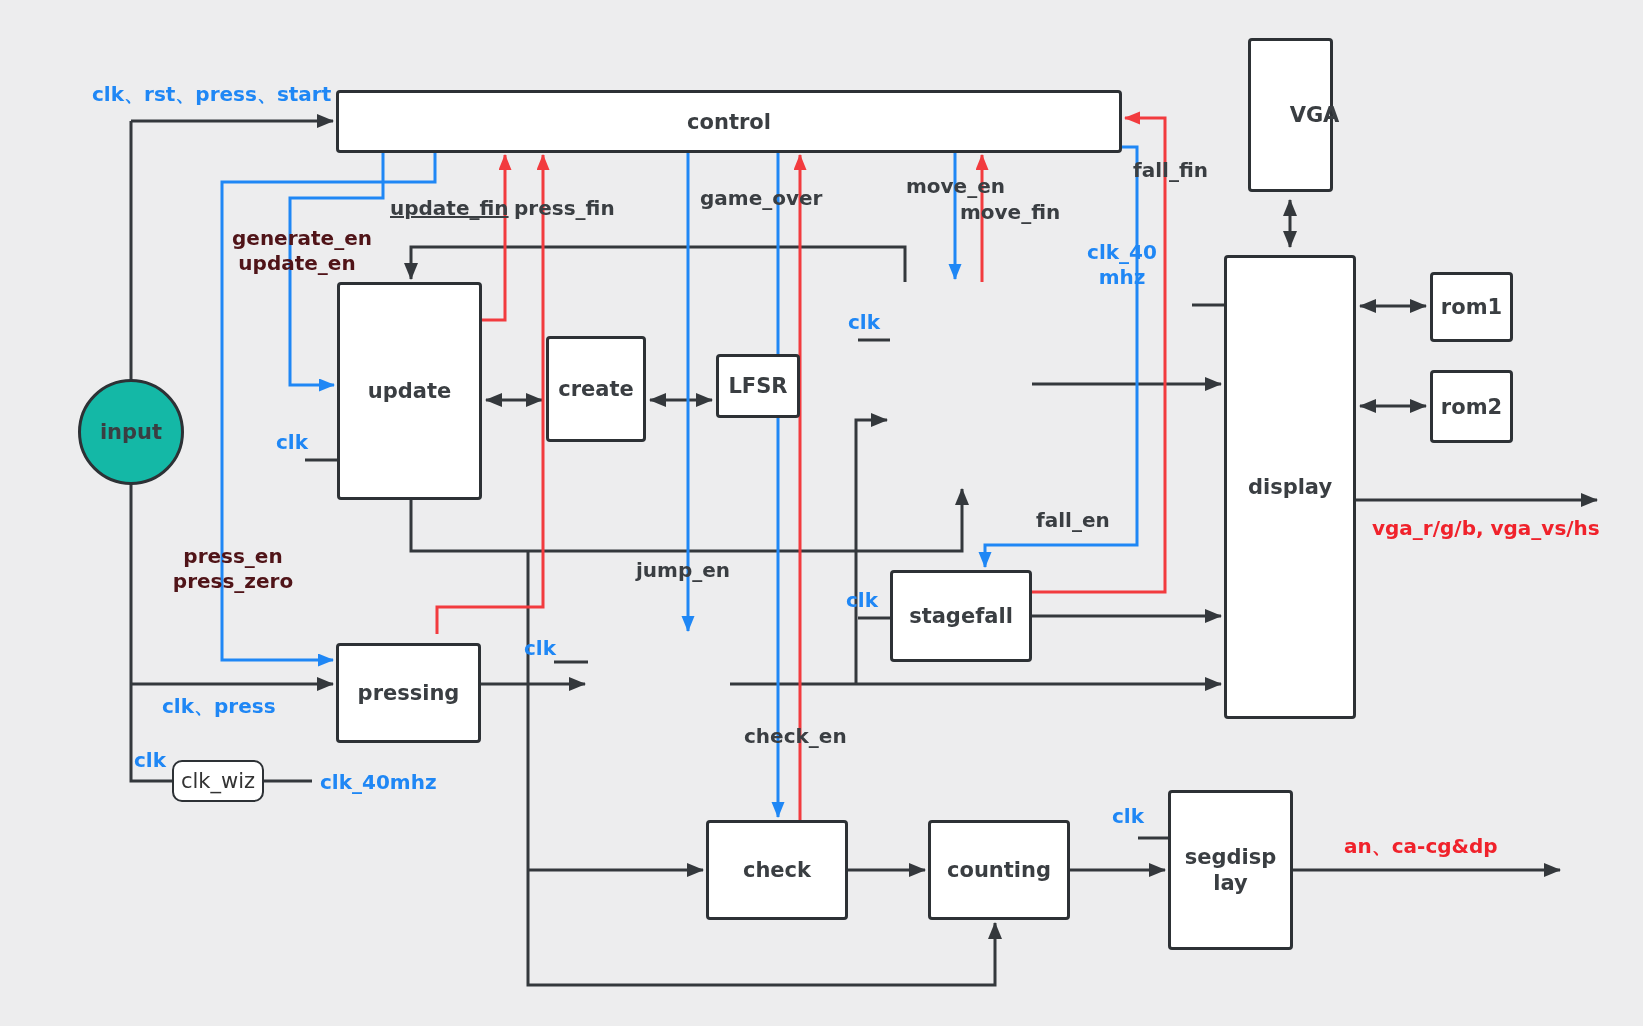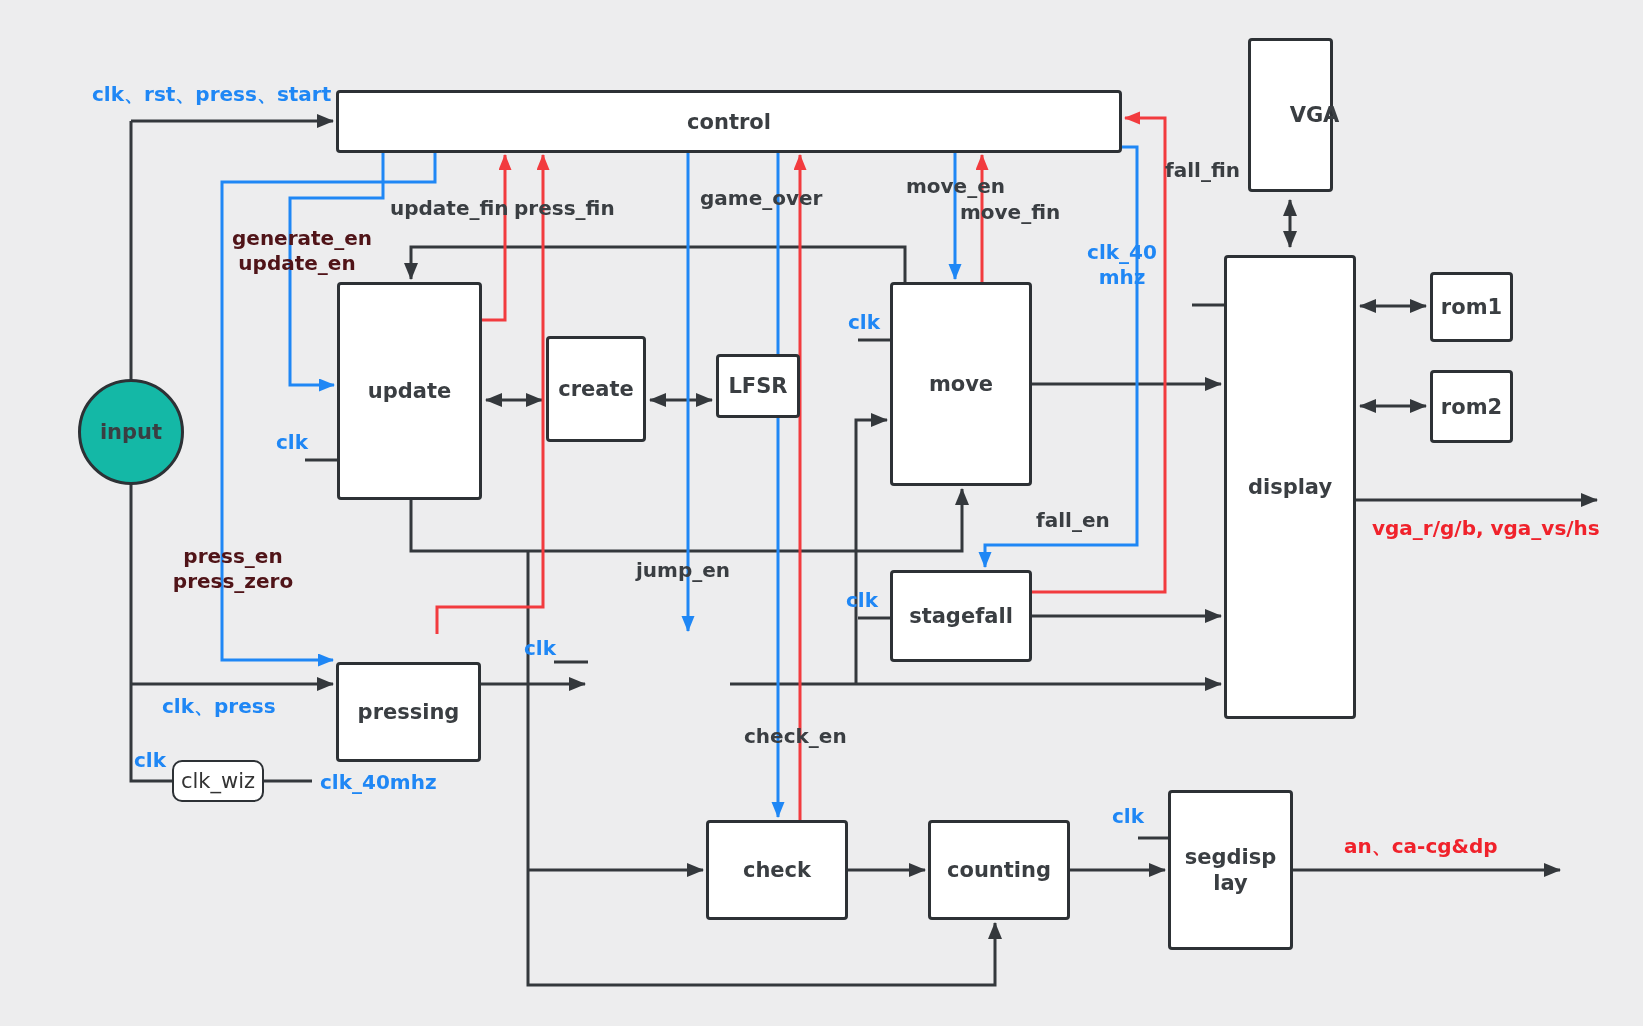--- a/index.html
+++ b/index.html
@@ -151,29 +151,26 @@
   </div>
 
   <div class="box" style="left:337px;top:282px;width:145px;height:218px;">
     <span class="bl">update</span>
   </div>
 
   <div class="box" style="left:716px;top:354px;width:84px;height:64px;">
     <span class="bl">LFSR</span>
   </div>
 
-  <div class="box" style="left:890px;top:282px;width:142px;height:204px;">
-    <span class="bl">move</span>
-  </div>
 
   <div class="box" style="left:890px;top:570px;width:142px;height:92px;">
     <span class="bl">stagefall</span>
   </div>
 
-  <div class="box" style="left:336px;top:662px;width:145px;height:100px;">
+  <div class="box" style="left:336px;top:643px;width:145px;height:100px;">
     <span class="bl">pressing</span>
   </div>
 
 
   <div class="box thin" style="left:172px;top:760px;width:92px;height:42px;border-width:2.5px;border-radius:10px;">
     <span class="bl">clk_wiz</span>
   </div>
 
   <div class="box" style="left:706px;top:820px;width:142px;height:100px;">
     <span class="bl">check</span>
@@ -183,26 +180,26 @@
     <span class="bl">counting</span>
   </div>
 
   <div class="box" style="left:1168px;top:790px;width:125px;height:160px;">
     <span class="bl wrap" style="width:96px;">segdisplay</span>
   </div>
 
   <div class="lbl blue" style="left:92px;top:82px;">clk、rst、press、start</div>
   <div class="lbl maroon" style="left:232px;top:226px;width:130px;text-align:center;">generate_en
 update_en</div>
-  <div class="lbl" style="left:390px;top:196px;">update_fin</div>
+  <div class="lbl" style="left:390px;top:196px;text-decoration:underline;">update_fin</div>
   <div class="lbl" style="left:514px;top:196px;">press_fin</div>
   <div class="lbl" style="left:700px;top:186px;">game_over</div>
   <div class="lbl" style="left:906px;top:174px;">move_en</div>
   <div class="lbl" style="left:960px;top:200px;">move_fin</div>
-  <div class="lbl" style="left:1156px;top:158px;padding-left:9px;">fall_fin</div>
+  <div class="lbl" style="left:1124px;top:158px;padding-left:9px;">fall_fin</div>
   <div class="lbl blue center" style="left:1078px;top:240px;width:88px;">clk_40
 mhz</div>
   <div class="lbl maroon" style="left:168px;top:544px;width:130px;">press_en
 press_zero</div>
   <div class="lbl blue" style="left:276px;top:430px;">clk</div>
   <div class="lbl blue" style="left:848px;top:310px;">clk</div>
   <div class="lbl blue" style="left:524px;top:636px;">clk</div>
   <div class="lbl blue" style="left:846px;top:588px;">clk</div>
   <div class="lbl blue" style="left:1112px;top:804px;">clk</div>
   <div class="lbl" style="left:636px;top:558px;">jump_en</div>

